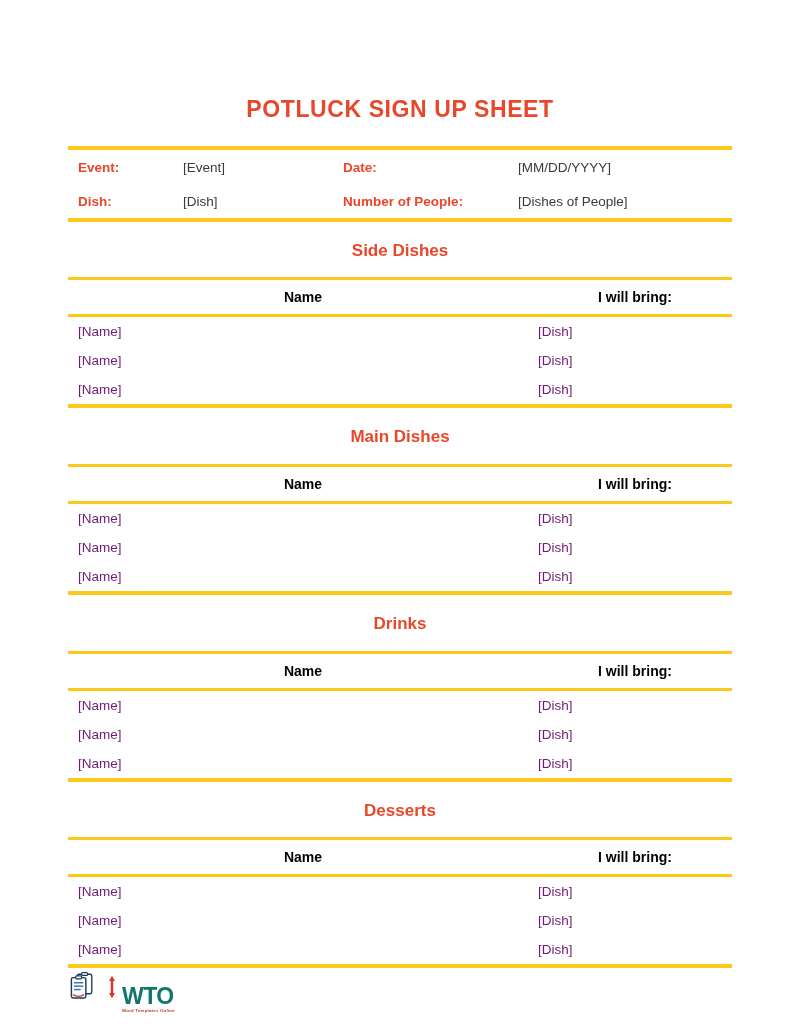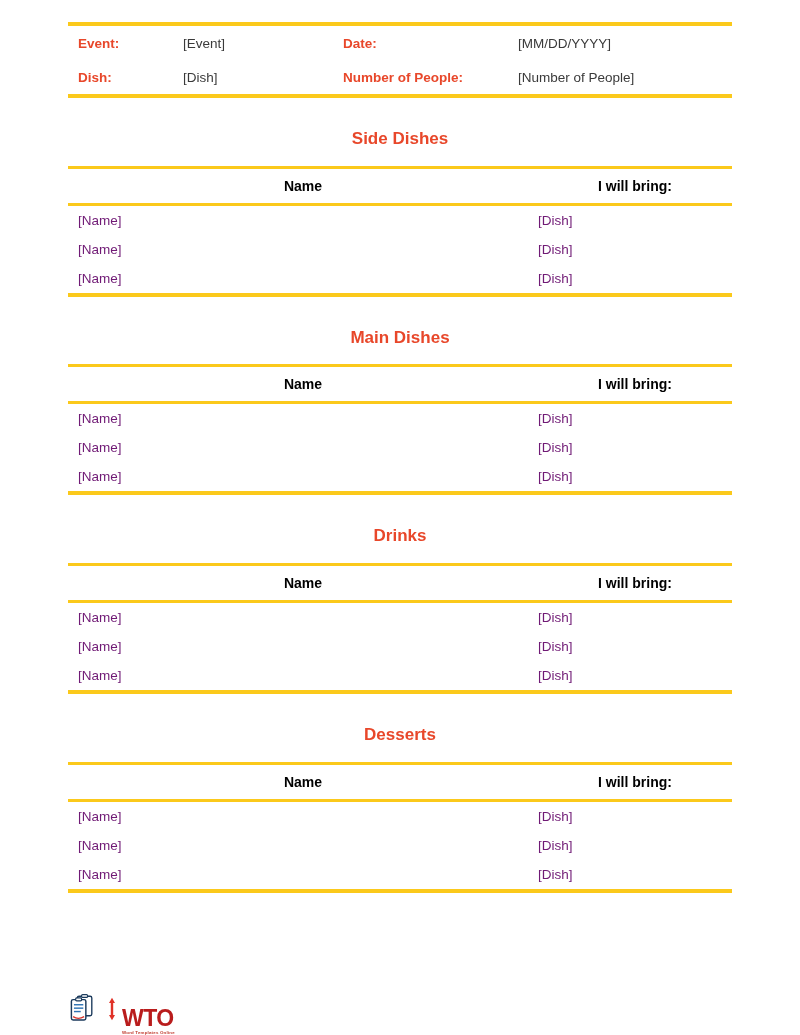--- a/index.html
+++ b/index.html
@@ -80,21 +80,21 @@
     color: #e8472a;
     font-weight: bold;
     width: 175px;
   }
   .info-value2 {
     color: #3a3a3a;
   }
 
   
   .section {
-    margin-top: 12px;
+    margin-top: 0;
   }
   .section-title {
     text-align: center;
     color: #e8472a;
     font-size: 17px;
     font-weight: bold;
     padding: 20px 0 17px 0;
     margin: 0;
     line-height: 1.1;
   }
@@ -136,55 +136,56 @@
   }
   .logo-text-wrap {
     display: flex;
     flex-direction: column;
     justify-content: center;
     line-height: 1;
   }
   .logo-wto {
     font-size: 23px;
     font-weight: bold;
-    color: #b91c1c;
+    color: #0f766e;
     letter-spacing: -0.5px;
     line-height: 1;
     margin-top: 23px;
   }
   .logo-sub {
     font-size: 4.4px;
     font-weight: bold;
     color: #c0392b;
     letter-spacing: 0.2px;
     margin-top: 1px;
     text-align: center;
   }
 </style>
 </head>
 <body>
 
 <div class="page">
 
+  <h1 class="doc-title">POTLUCK SIGN UP SHEET</h1>
 
   <div class="info-block">
     <hr class="rule">
     <table class="info-grid">
       <tbody>
         <tr>
           <td class="info-label">Event:</td>
           <td class="info-value">[Event]</td>
           <td class="info-label2">Date:</td>
           <td class="info-value2">[MM/DD/YYYY]</td>
         </tr>
         <tr>
           <td class="info-label">Dish:</td>
           <td class="info-value">[Dish]</td>
           <td class="info-label2">Number of People:</td>
-          <td class="info-value2">[Number of People]</td>
+          <td class="info-value2">[Dishes of People]</td>
         </tr>
       </tbody>
     </table>
     <hr class="rule">
   </div>
 
   <div id="sections-host">
       <div class="section">
         <div class="section-title">Side Dishes</div>
         <hr class="rule-thin">

